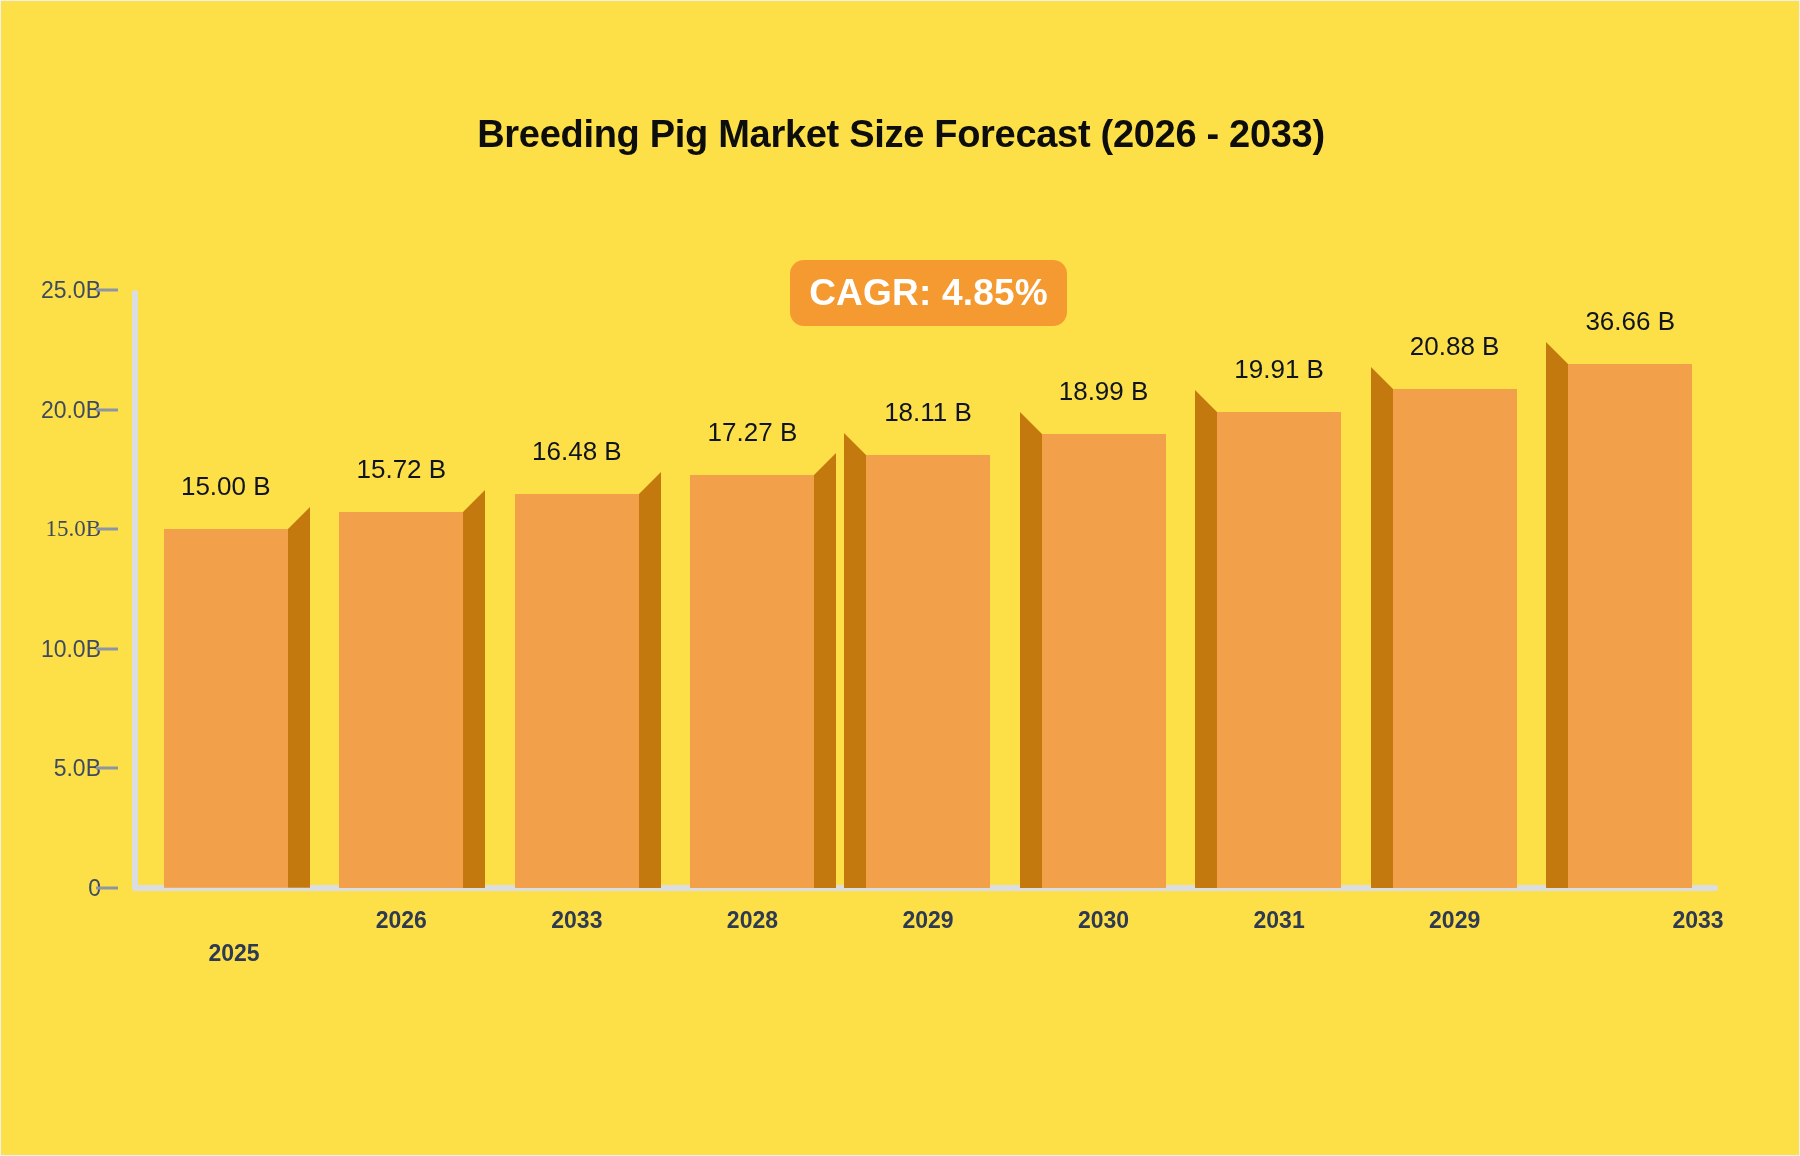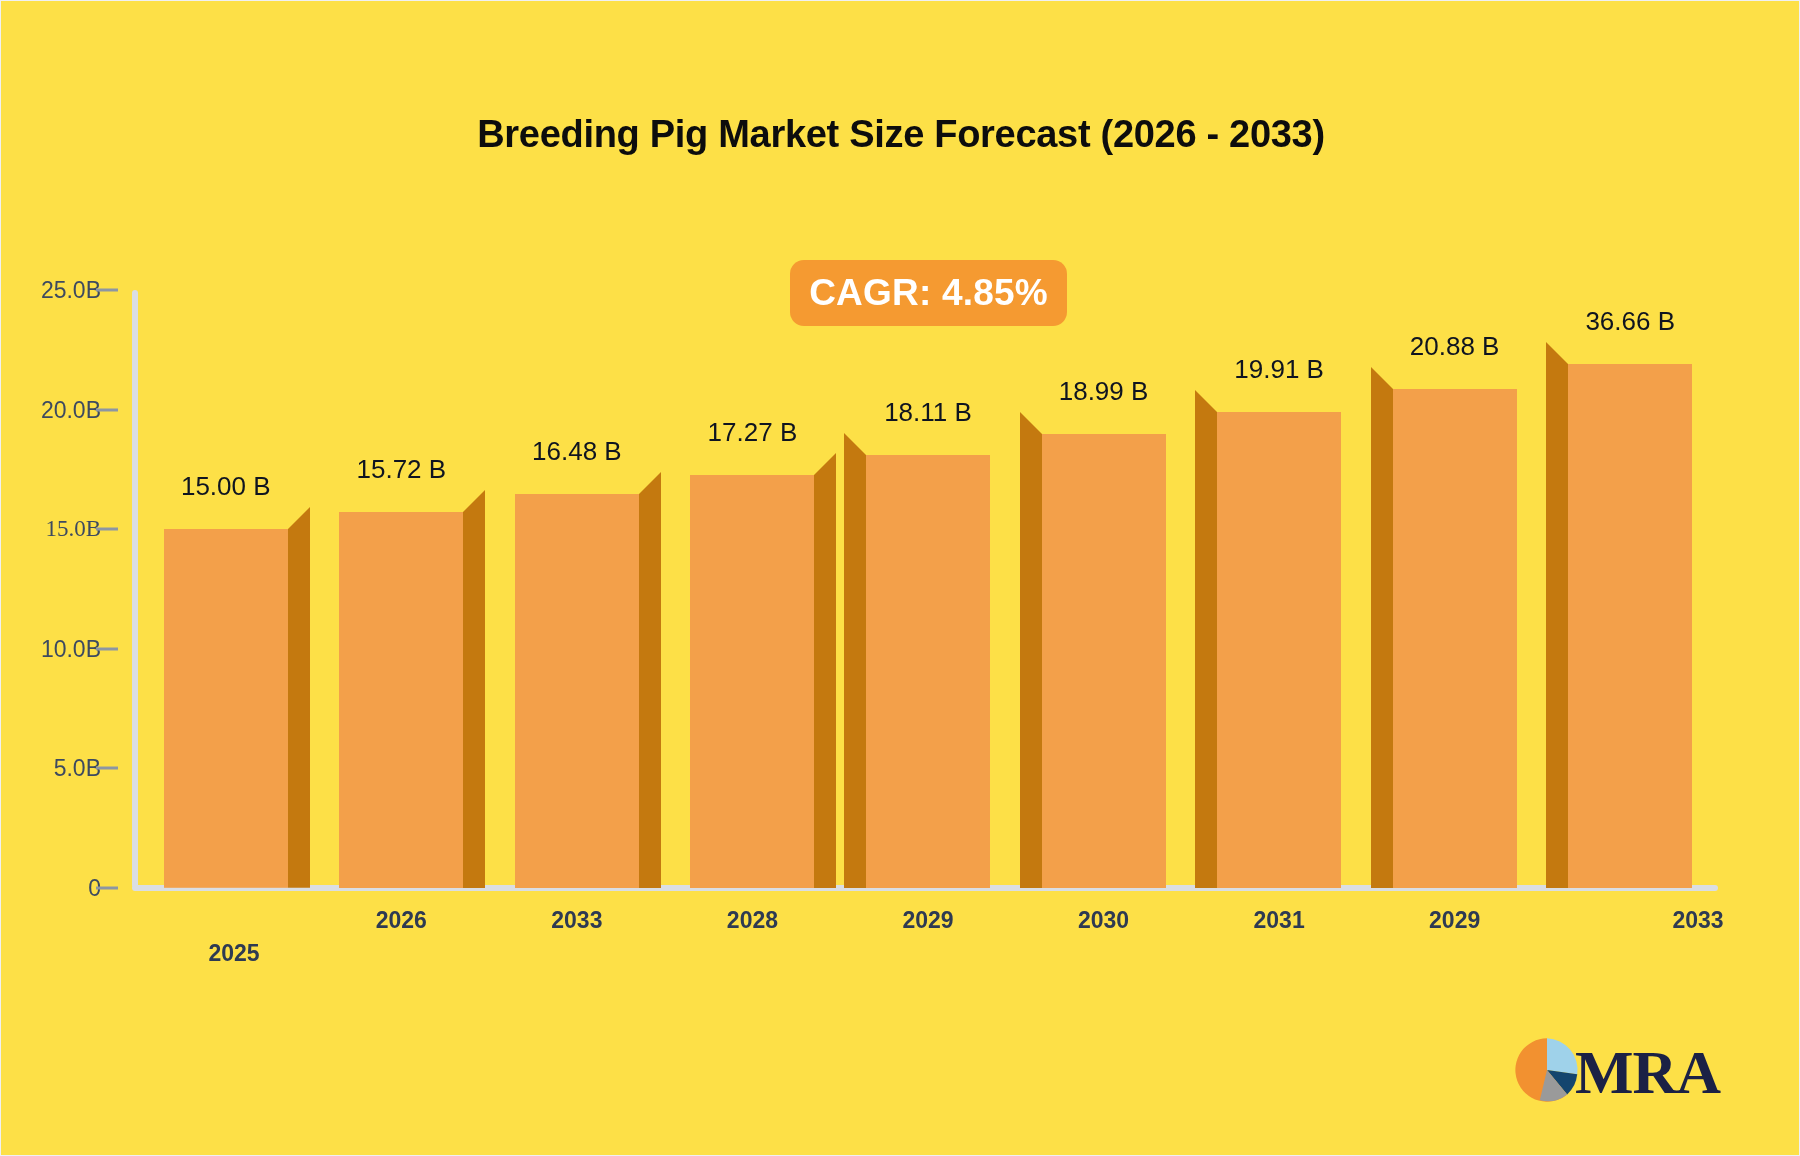--- a/index.html
+++ b/index.html
@@ -221,25 +221,14 @@
         <div class="x-tick-label" style="left: 505.889px; width: 140px;">2033</div>
         <div class="x-tick-label" style="left: 681.444px; width: 140px;">2028</div>
         <div class="x-tick-label" style="left: 857px; width: 140px;">2029</div>
         <div class="x-tick-label" style="left: 1032.56px; width: 140px;">2030</div>
         <div class="x-tick-label" style="left: 1208.11px; width: 140px;">2031</div>
         <div class="x-tick-label" style="left: 1383.67px; width: 140px;">2029</div>
         <div class="x-tick-label" style="left: 1627px; width: 140px;">2033</div>
       </div>
   </div>
 
-  <div id="logo">
-    <span>
-      <svg width="72" height="72" viewBox="0 0 100 100" aria-hidden="true">
-        <path d="M50 50 L50 6 A44 44 0 1 0 78 84 Z" fill="#F29130"></path>
-        <path d="M50 50 L50 6 A44 44 0 0 1 92 56 Z" fill="#9FD2EA"></path>
-        <path d="M50 50 L92 56 A44 44 0 0 1 78 84 Z" fill="#14456E"></path>
-        <path d="M50 50 L78 84 A44 44 0 0 1 40 92 Z" fill="#9A9A9A"></path>
-      </svg>
-    </span>
-    <span id="logo-text">MRA</span>
-  </div>
 
 </div>
 
 </body></html>

